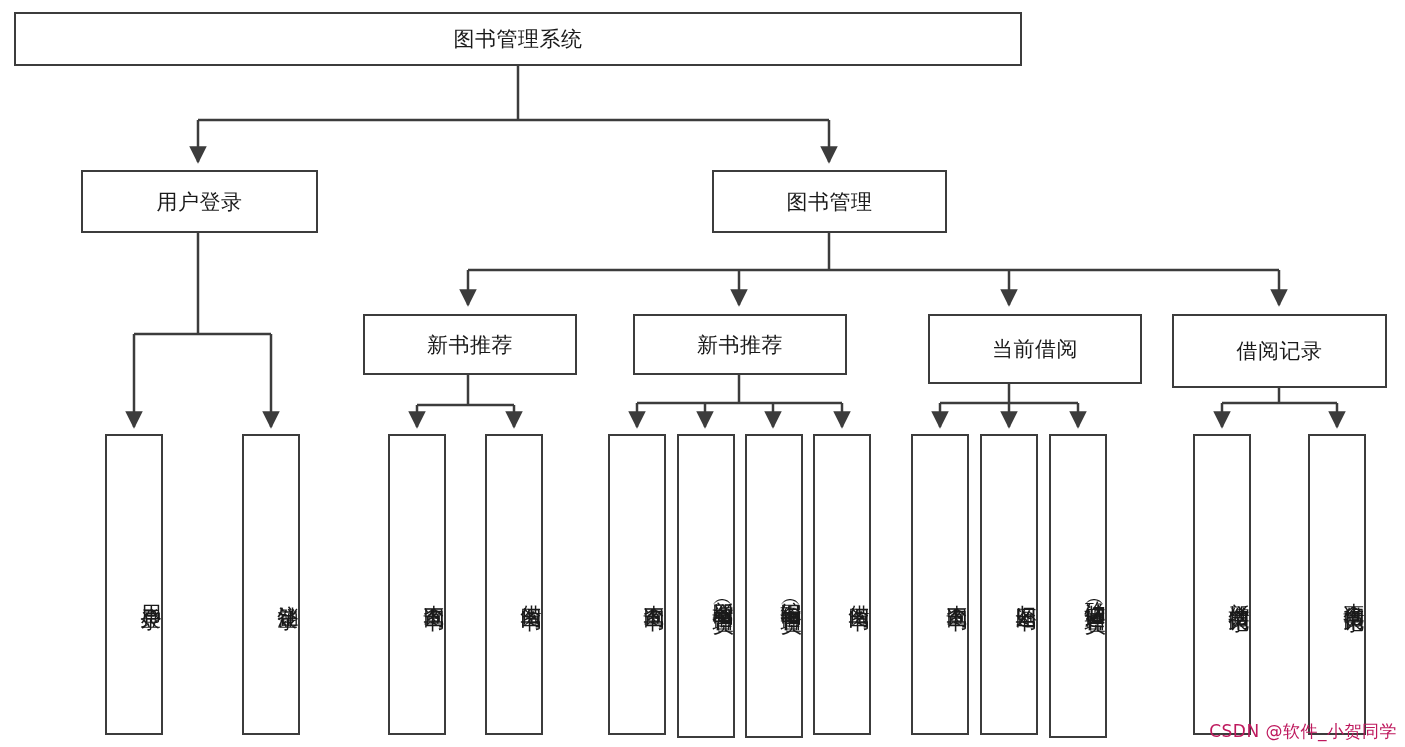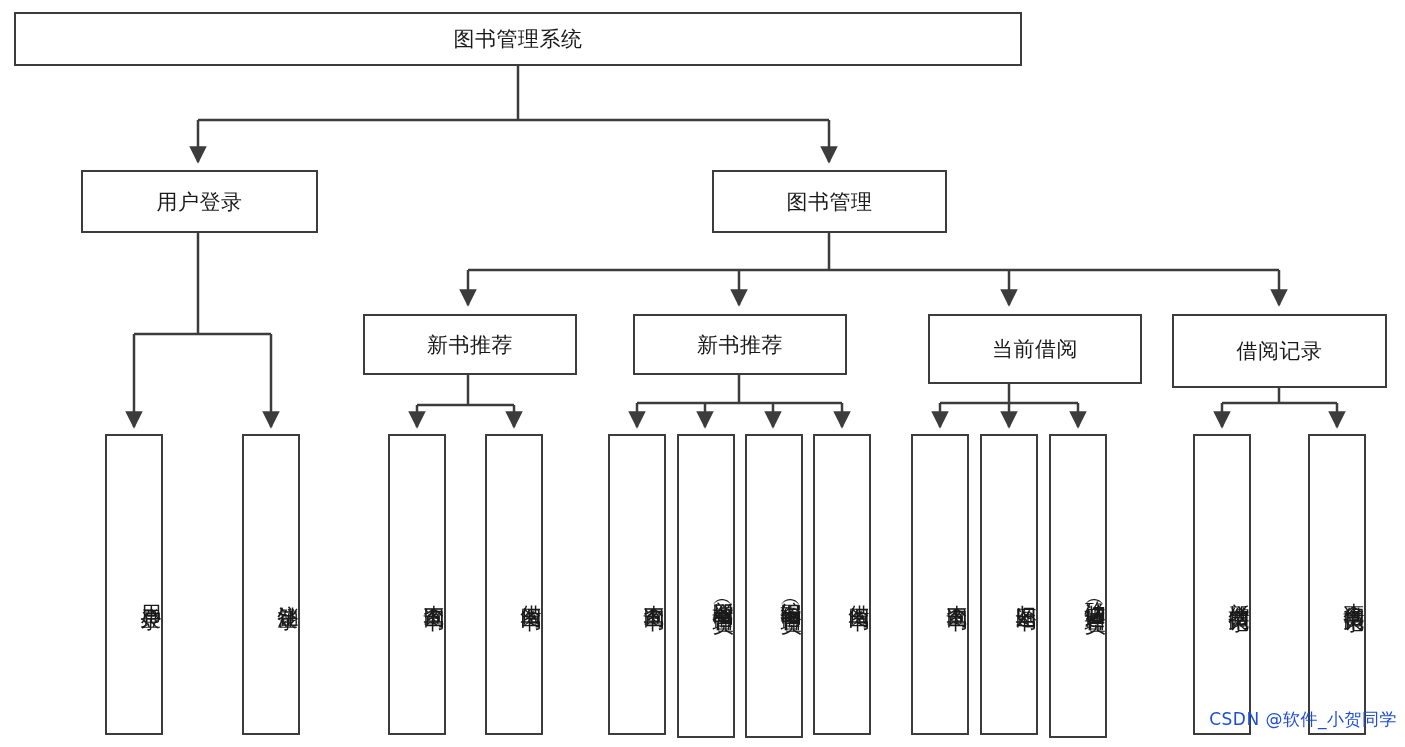--- a/index.html
+++ b/index.html
@@ -49,23 +49,23 @@
     padding-top: 14px;
     line-height: 1;
     white-space: nowrap;
   }
   .node .txt {
     display: block;
   }
   .watermark {
     position: absolute;
     right: 8px;
-    bottom: 16px;
+    bottom: 4px;
     font-size: 17px;
-    color: #1d4ed8;
+    color: #be185d;
     letter-spacing: 0.5px;
     white-space: nowrap;
   }
 </style>
 </head>
 <body>
 
 <div id="canvas">
 
   <svg class="wires" viewBox="0 0 1405 747" xmlns="http://www.w3.org/2000/svg">

